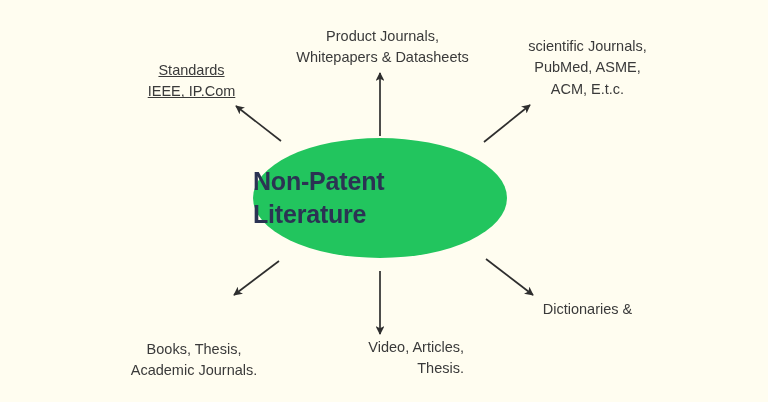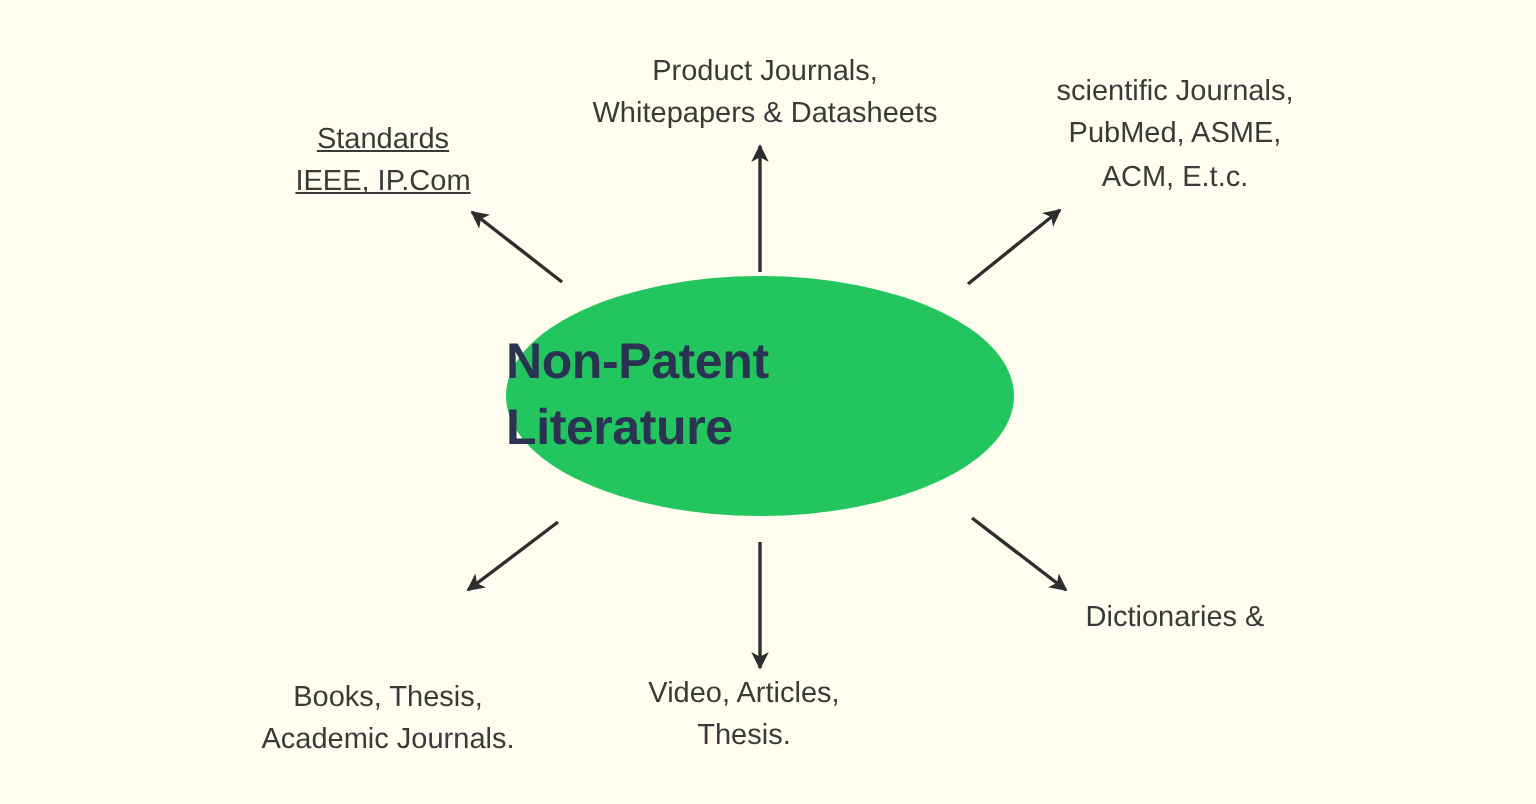--- a/index.html
+++ b/index.html
@@ -56,21 +56,21 @@
     white-space: nowrap;
     z-index: 2;
   }
   .leaf-label .line {
     display: block;
   }
   #label-standards      { left: 104px; top: 60px;  width: 175px; text-decoration: underline; }
   #label-product        { left: 275px; top: 26px;  width: 215px; text-align: center; }
   #label-research       { left: 500px; top: 36px;  width: 175px; }
   #label-books          { left: 104px; top: 299px; width: 180px; margin-top: 40px; }
-  #label-video          { left: 292px; top: 337px; width: 160px; }
+  #label-video          { left: 304px; top: 337px; width: 160px; text-align: right; }
   #label-dictionaries   { left: 500px; top: 299px; width: 175px; }
 </style>
 </head>
 <body>
 
 <div id="canvas">
 
   <svg id="arrow-layer" viewBox="0 0 768 402" xmlns="http://www.w3.org/2000/svg">
     <defs>
       <marker id="head" viewBox="0 0 10 10" refX="9" refY="5" markerWidth="5.2" markerHeight="5.2" orient="auto-start-reverse">

